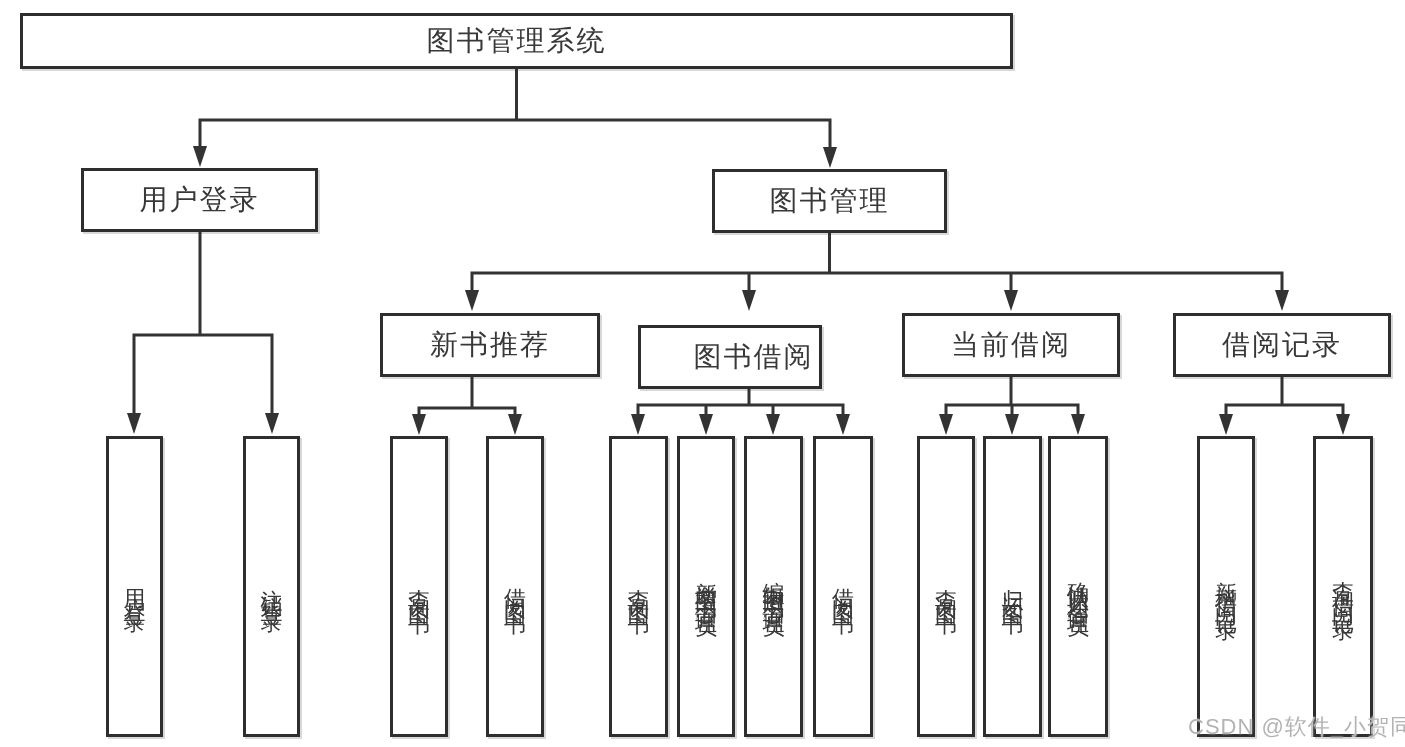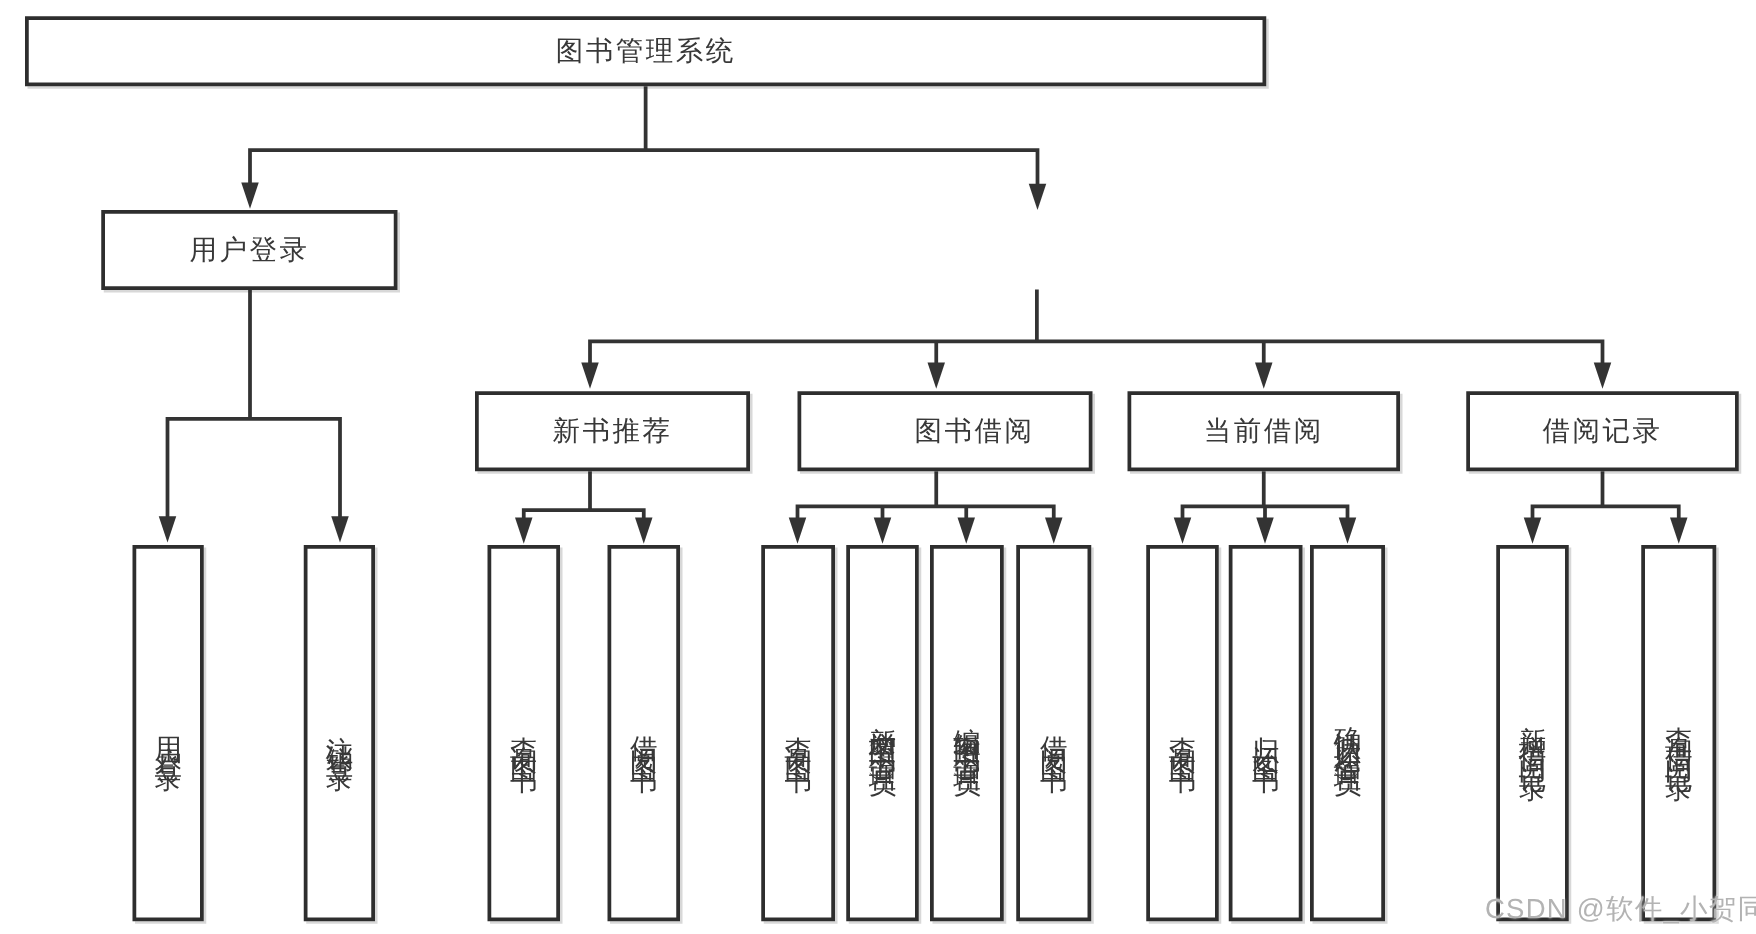--- a/index.html
+++ b/index.html
@@ -26,41 +26,41 @@
     position: absolute;
     box-sizing: border-box;
     border: 3px solid #2e2e2e;
     background: #ffffff;
     display: flex;
     align-items: center;
     justify-content: center;
     box-shadow: 2px 2px 0 rgba(40,40,40,0.18);
   }
   .hlabel {
-    font-size: 22px;
+    font-size: 28px;
     color: #383838;
     letter-spacing: 2px;
     white-space: nowrap;
   }
   .vlabel {
     writing-mode: vertical-rl;
     text-orientation: mixed;
     font-size: 22px;
     color: #383838;
     letter-spacing: 8px;
     line-height: 1;
   }
   
   .n-root        { left: 20px;  top: 13px;  width: 993px; height: 56px; }
   
   .n-user-login  { left: 81px;  top: 168px; width: 237px; height: 64px; }
   .n-book-mgmt   { left: 712px; top: 169px; width: 235px; height: 64px; }
   
   .n-new-rec     { left: 380px; top: 313px; width: 220px; height: 64px; }
-  .n-borrow      { left: 638px; top: 313px; width: 236px; height: 64px; padding-left: 47px; }
+  .n-borrow      { left: 638px; top: 325px; width: 184px; height: 64px; padding-left: 47px; }
   .n-current     { left: 902px; top: 313px; width: 218px; height: 64px; }
   .n-records     { left: 1173px;top: 313px; width: 218px; height: 64px; }
   
   .leaf { top: 436px; height: 301px; }
   .l-1  { left: 106px;  width: 57px; }
   .l-2  { left: 243px;  width: 57px; }
   .l-3  { left: 390px;  width: 58px; }
   .l-4  { left: 486px;  width: 58px; }
   .l-5  { left: 609px;  width: 59px; }
   .l-6  { left: 677px;  width: 58px; }
@@ -129,20 +129,23 @@
     </g>
   </svg>
 
   <div class="node n-root">
     <span class="hlabel">图书管理系统</span>
   </div>
 
   <div class="node n-user-login">
     <span class="hlabel">用户登录</span>
   </div>
+  <div class="node n-book-mgmt">
+    <span class="hlabel">图书管理</span>
+  </div>
 
   <div class="node n-new-rec">
     <span class="hlabel">新书推荐</span>
   </div>
   <div class="node n-borrow">
     <span class="hlabel">图书借阅</span>
   </div>
   <div class="node n-current">
     <span class="hlabel">当前借阅</span>
   </div>

